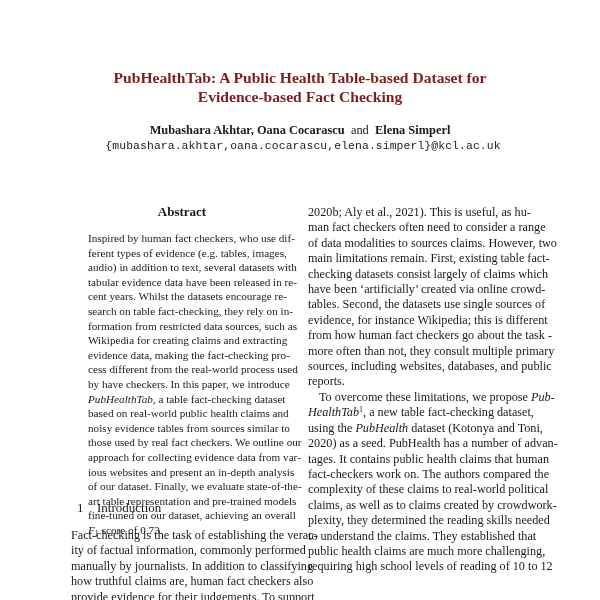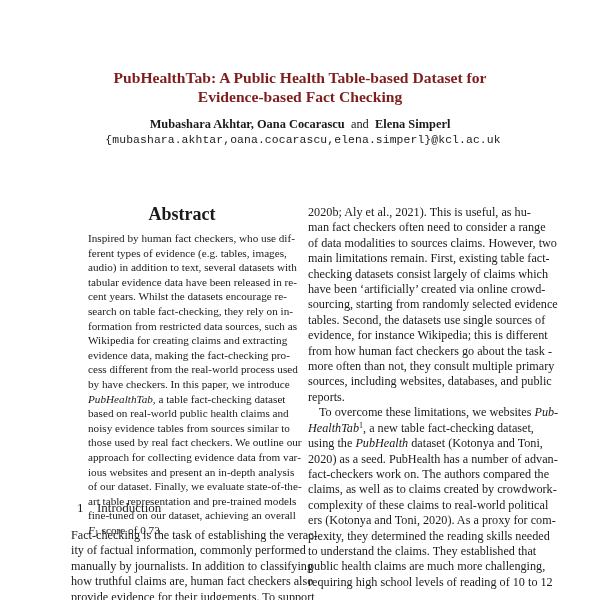--- a/index.html
+++ b/index.html
@@ -8,31 +8,31 @@
       background: #ffffff; position: relative;
       font-family: "Liberation Serif", "DejaVu Serif", serif;
       color: #1a1a1a;
     }
     .title {
       position: absolute; left: 0; top: 68px; width: 600px;
       text-align: center; font-weight: bold; font-size: 15.6px; line-height: 19px;
       color: #7f1d1d;
     }
     .authors {
-      position: absolute; left: 0; top: 117px; width: 600px;
+      position: absolute; left: 0; top: 123px; width: 600px;
       text-align: center; font-size: 12.4px; line-height: 15.5px;
     }
     .authors .names b { font-weight: bold; }
     .authors .email {
       font-family: "Liberation Mono", "DejaVu Sans Mono", monospace;
       font-size: 11.4px; letter-spacing: 0.1px; margin-left: 6px;
     }
     .abstract-head {
       position: absolute; left: 88px; width: 188px; top: 204px;
-      text-align: center; font-weight: bold; font-size: 18px;
+      text-align: center; font-weight: bold; font-size: 13px;
     }
     .abstract {
       position: absolute; left: 88px; width: 190px; top: 231px;
       font-size: 11.2px; line-height: 14.6px; text-align: justify;
     }
     .abstract .ln, .col .ln {
       display: block; white-space: nowrap; text-align-last: justify; font-family: Liberation Serif, serif;
     }
     .abstract .ln.last, .col .ln.last { text-align-last: left; }
     .intro-head {
@@ -108,36 +108,35 @@
 
   </div>
 
   <div class="col right">
     <span class="ln">2020b; Aly et al., 2021).  This is useful, as hu-</span>
     <span class="ln">man fact checkers often need to consider a range</span>
     <span class="ln">of data modalities to sources claims. However, two</span>
     <span class="ln">main limitations remain. First, existing table fact-</span>
     <span class="ln">checking datasets consist largely of claims which</span>
     <span class="ln">have been ‘artificially’ created via online crowd-</span>
-    <span class="ln">sourcing, starting from randomly selected evidence</span>
     <span class="ln">tables. Second, the datasets use single sources of</span>
     <span class="ln">evidence, for instance Wikipedia; this is different</span>
     <span class="ln">from how human fact checkers go about the task -</span>
     <span class="ln">more often than not, they consult multiple primary</span>
     <span class="ln">sources, including websites, databases, and public</span>
     <span class="ln last">reports.</span>
 
-    <span class="ln indent"><span>To overcome these limitations, we websites </span><i>Pub-</i></span>
+    <span class="ln indent"><span>To overcome these limitations, we propose </span><i>Pub-</i></span>
     <span class="ln"><i>HealthTab</i><sup>1</sup><span>, a new table fact-checking dataset,</span></span>
     <span class="ln"><span>using the </span><i>PubHealth</i><span> dataset (Kotonya and Toni,</span></span>
     <span class="ln">2020) as a seed. PubHealth has a number of advan-</span>
+    <span class="ln">tages. It contains public health claims that human</span>
     <span class="ln">fact-checkers work on. The authors compared the</span>
+    <span class="ln">complexity of these claims to real-world political</span>
     <span class="ln">claims, as well as to claims created by crowdwork-</span>
-    <span class="ln">complexity of these claims to real-world political</span>
-    <span class="ln">ers (Kotonya and Toni, 2020). As a proxy for com-</span>
     <span class="ln">plexity, they determined the reading skills needed</span>
     <span class="ln">to understand the claims.  They established that</span>
     <span class="ln">public health claims are much more challenging,</span>
     <span class="ln">requiring high school levels of reading of 10 to 12</span>
 
   </div>
 
 </div>
 
 </body></html>

